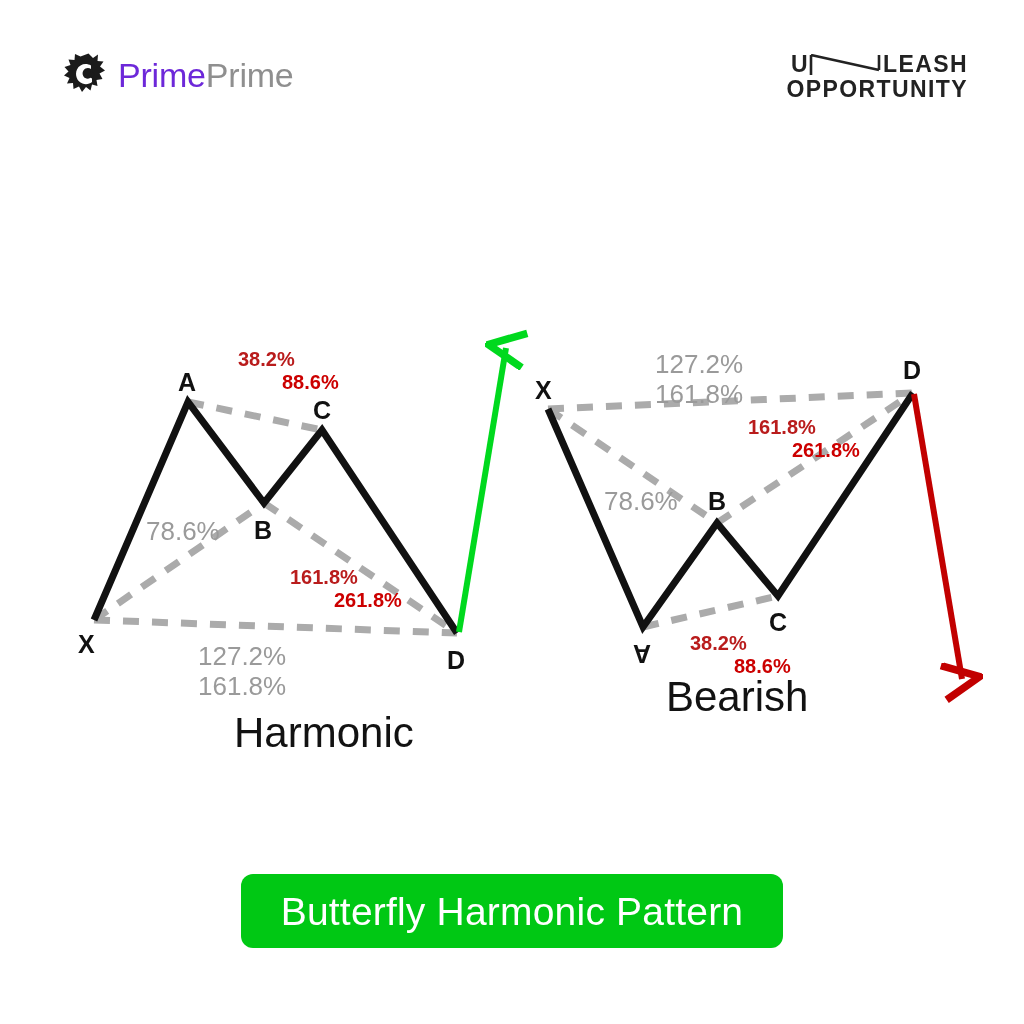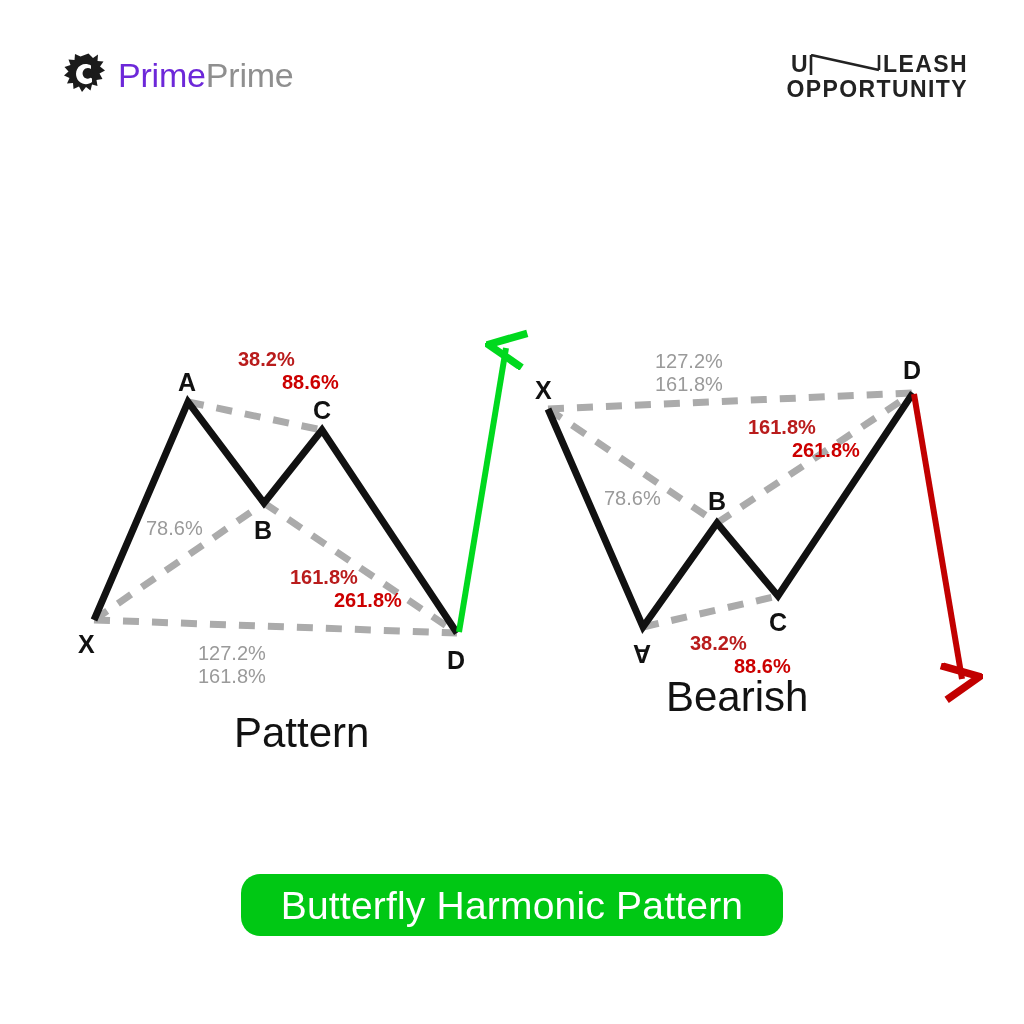--- a/index.html
+++ b/index.html
@@ -93,21 +93,21 @@
     position: absolute;
     font-size: 20px;
     line-height: 1.15;
     font-weight: 600;
     white-space: nowrap;
   }
   .ratio-label .r-green { color: #b91c1c; display: block; }
   .ratio-label .r-red   { color: #cc0000; display: block; margin-left: 44px; }
   .ratio-gray {
     position: absolute;
-    font-size: 20px;
+    font-size: 26px;
     line-height: 1.15;
     color: #9a9a9a;
     font-weight: 400;
     white-space: nowrap;
   }
   .ratio-gray span { display: block; }
 
   .flipped { transform: rotate(180deg); }
 
   .pattern-caption {
@@ -119,22 +119,22 @@
     line-height: 1;
     white-space: nowrap;
   }
 
   
   .title-banner {
     position: absolute;
     left: 241px;
     top: 874px;
     width: 542px;
-    height: 62px;
-    border-radius: 19px;
+    height: 74px;
+    border-radius: 12px;
     display: flex;
     align-items: center;
     justify-content: center;
   }
   .title-banner-text {
     color: #ffffff;
     font-size: 39px;
     font-weight: 400;
     letter-spacing: 0.2px;
     line-height: 1;
@@ -245,20 +245,20 @@
     <span class="r-red">261.8%</span>
   </div>
   <div class="ratio-gray" style="left:604px; top:487px;">
     <span>78.6%</span>
   </div>
   <div class="ratio-gray" style="left:655px; top:350px;">
     <span>127.2%</span>
     <span>161.8%</span>
   </div>
 
-  <div class="pattern-caption" style="left:234px; top:712px; width:132px;">Pattern</div>
+  <div class="pattern-caption" style="left:234px; top:712px; width:132px;">Harmonic</div>
   <div class="pattern-caption" style="left:666px; top:676px; width:132px;">Bearish</div>
 
   <div class="title-banner" style="background:#00c814;">
     <span class="title-banner-text">Butterfly Harmonic Pattern</span>
   </div>
 
 </div>
 
 </body></html>

